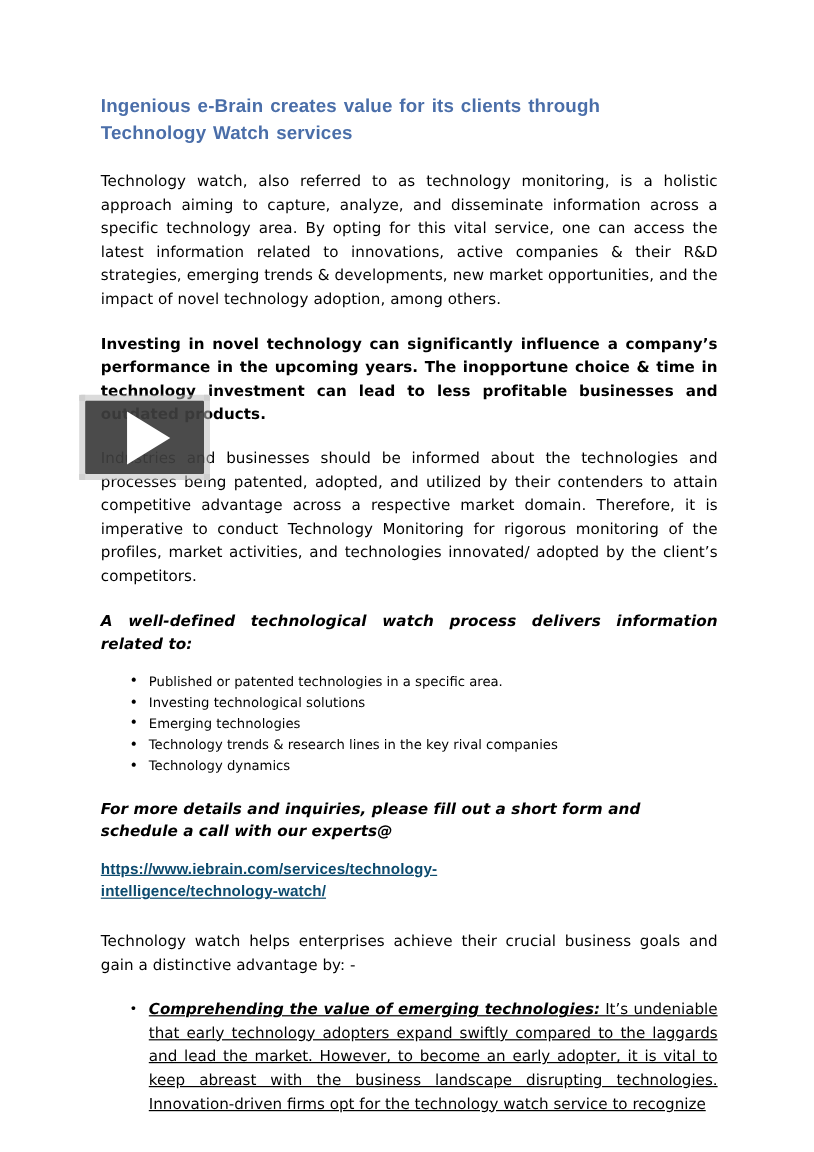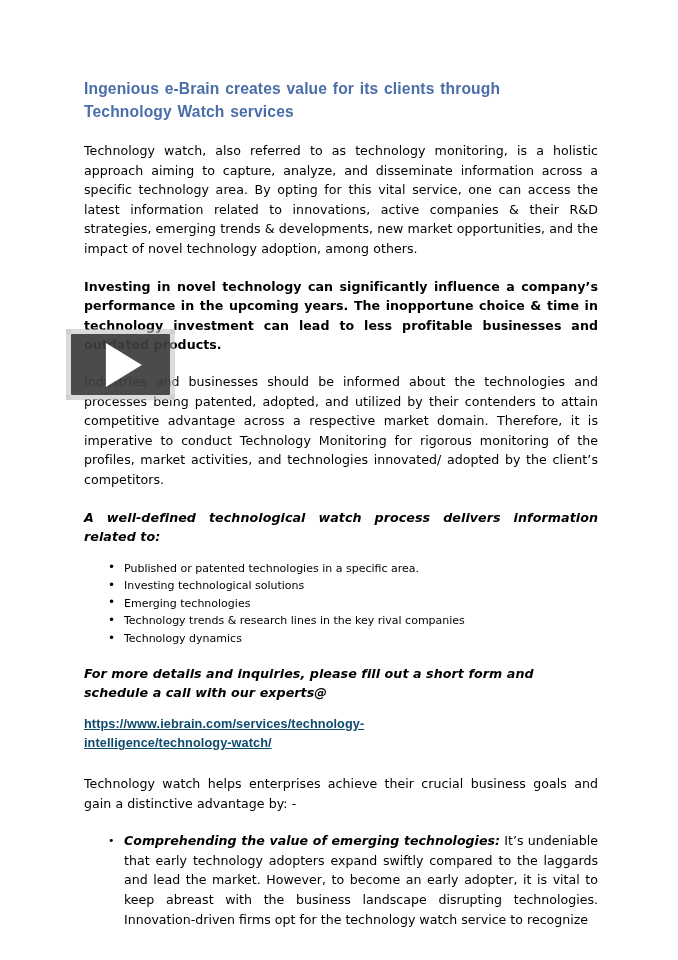--- a/index.html
+++ b/index.html
@@ -81,20 +81,21 @@
     position: absolute;
     left: 24px;
     top: -0.5px;
     font-size: 12px;
     line-height: 17.6px;
   }
   ul.para-bullets {
     list-style: none;
     margin: 0;
     padding: 0;
+    text-decoration: underline;
   }
   ul.para-bullets > li {
     position: relative;
     padding-left: 40px;
     font-size: 12.6px;
     line-height: 19.6px;
     text-align: justify;
     margin: 0;
   }
   ul.para-bullets > li::before {

